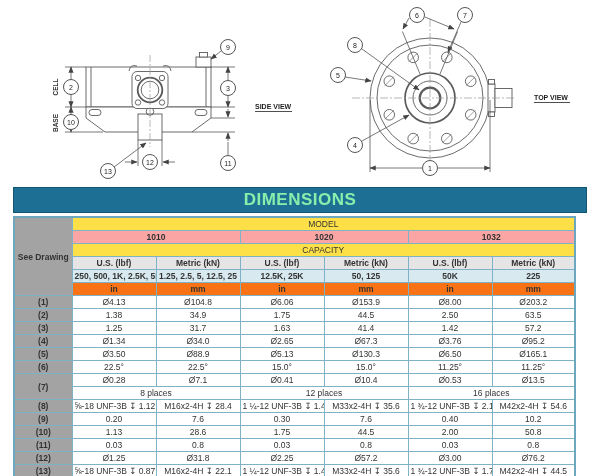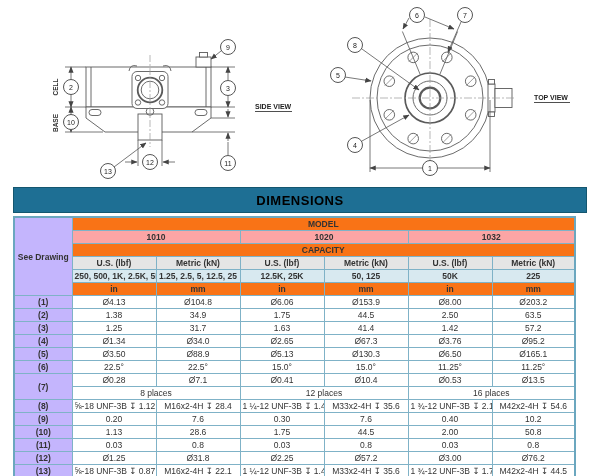--- a/index.html
+++ b/index.html
@@ -4,31 +4,31 @@
 <style>
   html,body{margin:0;padding:0;background:#fff;}
   .stage{position:relative;width:600px;height:476px;background:#fff;overflow:hidden;
          font-family:"Liberation Sans",sans-serif;}
   .drawings{position:absolute;left:0;top:0;width:600px;height:186px;}
   svg text{font-family:"Liberation Sans",sans-serif;fill:#333;}
   .view-label{font-size:7px;font-weight:bold;fill:#222;}
   .axis-label{font-size:6.5px;font-weight:bold;fill:#333;}
   .balloon-num{font-size:7px;fill:#222;}
   .dim-bar{position:absolute;left:13px;top:187px;width:572px;height:24px;
-           background:#1E6F94;border:1px solid #14566F;color:#000000;font-weight:bold;
-           font-size:13px;display:flex;align-items:center;justify-content:center;
+           background:#1E6F94;border:1px solid #14566F;color:#86efac;font-weight:bold;
+           font-size:17px;display:flex;align-items:center;justify-content:center;
            letter-spacing:.5px;}
   .dim-table{position:absolute;left:13px;top:216px;border-collapse:collapse;
              table-layout:fixed;width:561px;font-size:8.5px;}
   .dim-table td{border:1px solid #7FB2C7;text-align:center;vertical-align:middle;
                 padding:1px 2px;color:#333;line-height:1.18;height:10px;
                 white-space:nowrap;overflow:hidden;}
   .dim-table{border:2px solid #6BA7BF;}
-  .lbl{background:#c4b5fd;font-weight:bold;margin-top:24px;}
-  .band{background:#f97316;font-weight:bold;}
+  .lbl{background:#a3a3a3;font-weight:bold;margin-top:24px;}
+  .band{background:#fde047;font-weight:normal;}
   .mnum{background:#fca5a5;font-weight:bold;}
   .chead{background:#e5e5e5;font-weight:bold;}
   .capv{background:#D8E9F0;font-weight:bold;}
   .unit{background:#f97316;font-weight:bold;}
   .val{background:#fff;}
 </style>
 </head>
 <body>
 
 <div class="stage">

